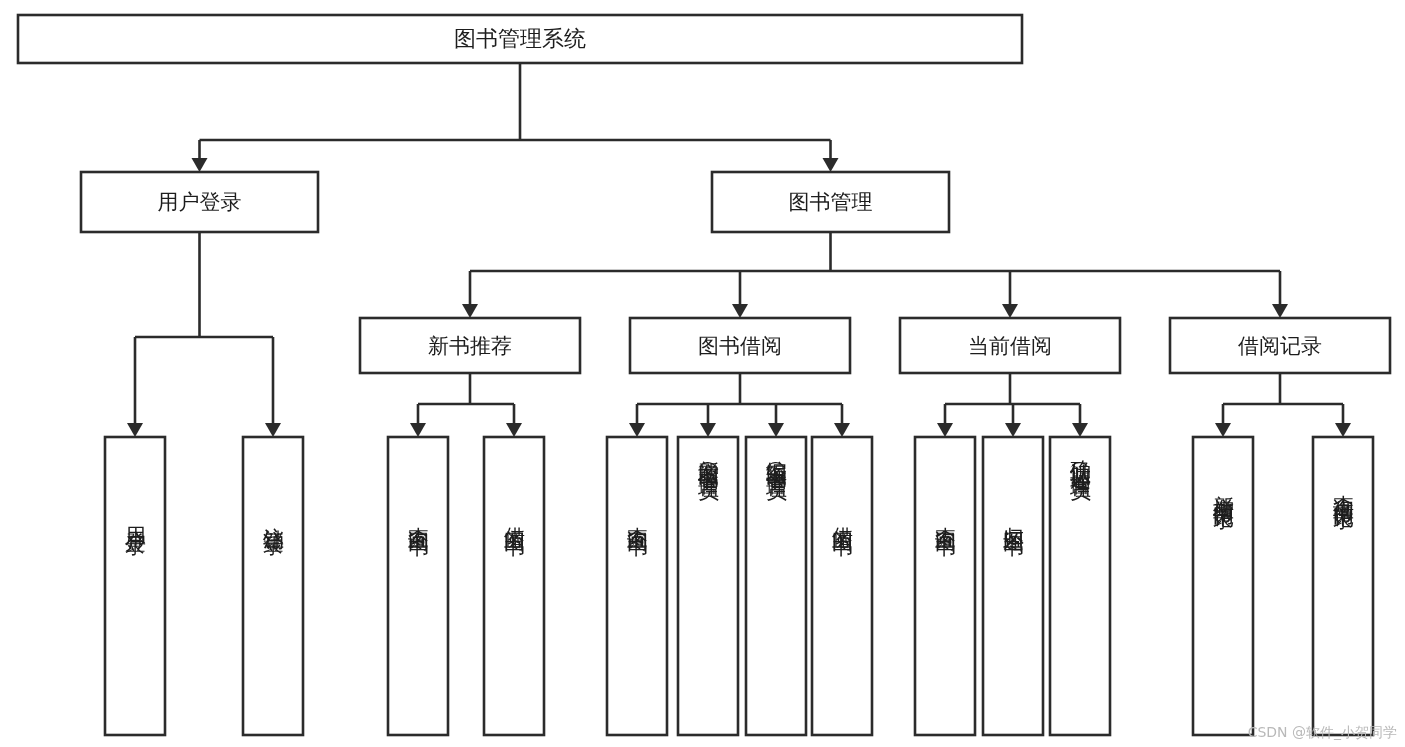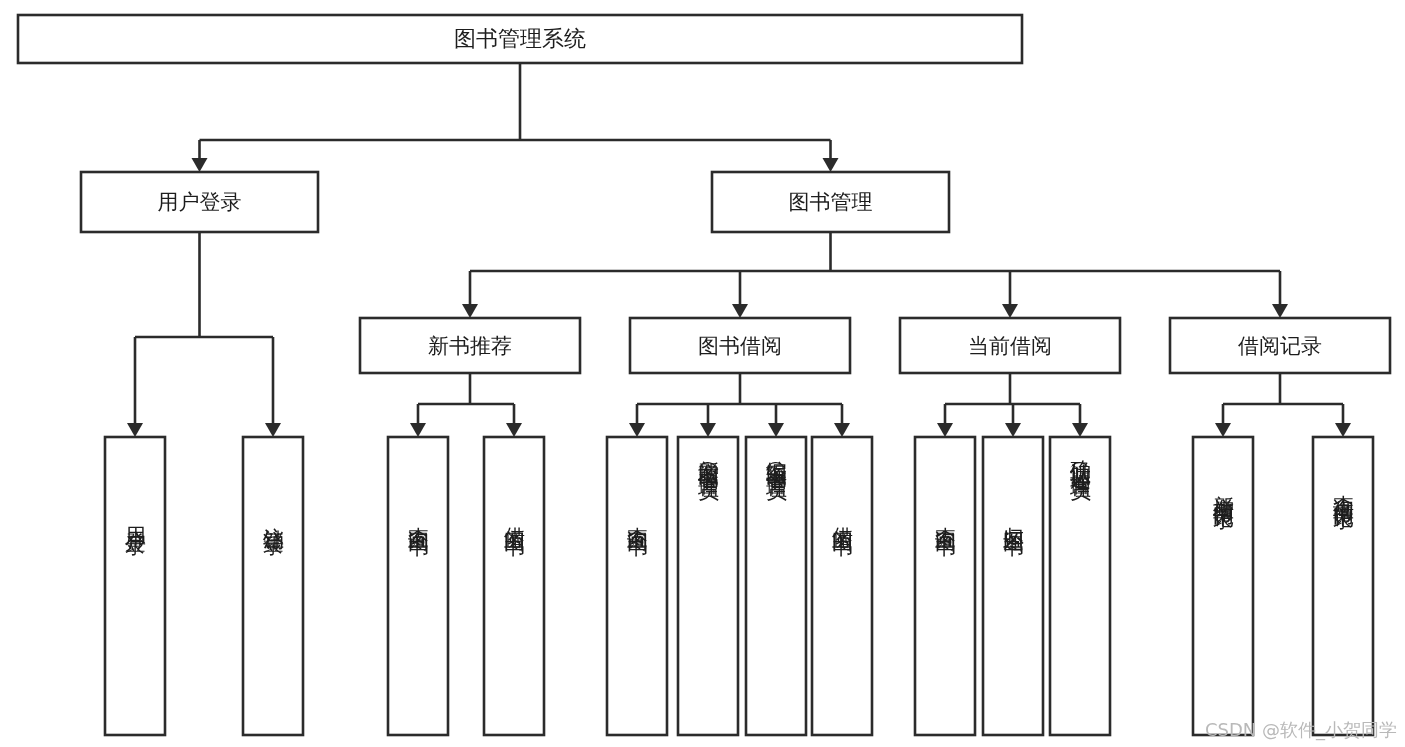--- a/index.html
+++ b/index.html
@@ -68,21 +68,21 @@
     letter-spacing: 3px;
     white-space: nowrap;
     text-align: left;
     user-select: none;
   }
   #watermark {
     position: absolute;
     right: 8px;
     bottom: 5px;
     font-family: "DejaVu Sans", "Liberation Sans", sans-serif;
-    font-size: 18px;
+    font-size: 14px;
     color: #b9b9b9;
     white-space: nowrap;
     user-select: none;
   }
 </style>
 </head>
 <body>
 
 <div id="diagram-root">
 

